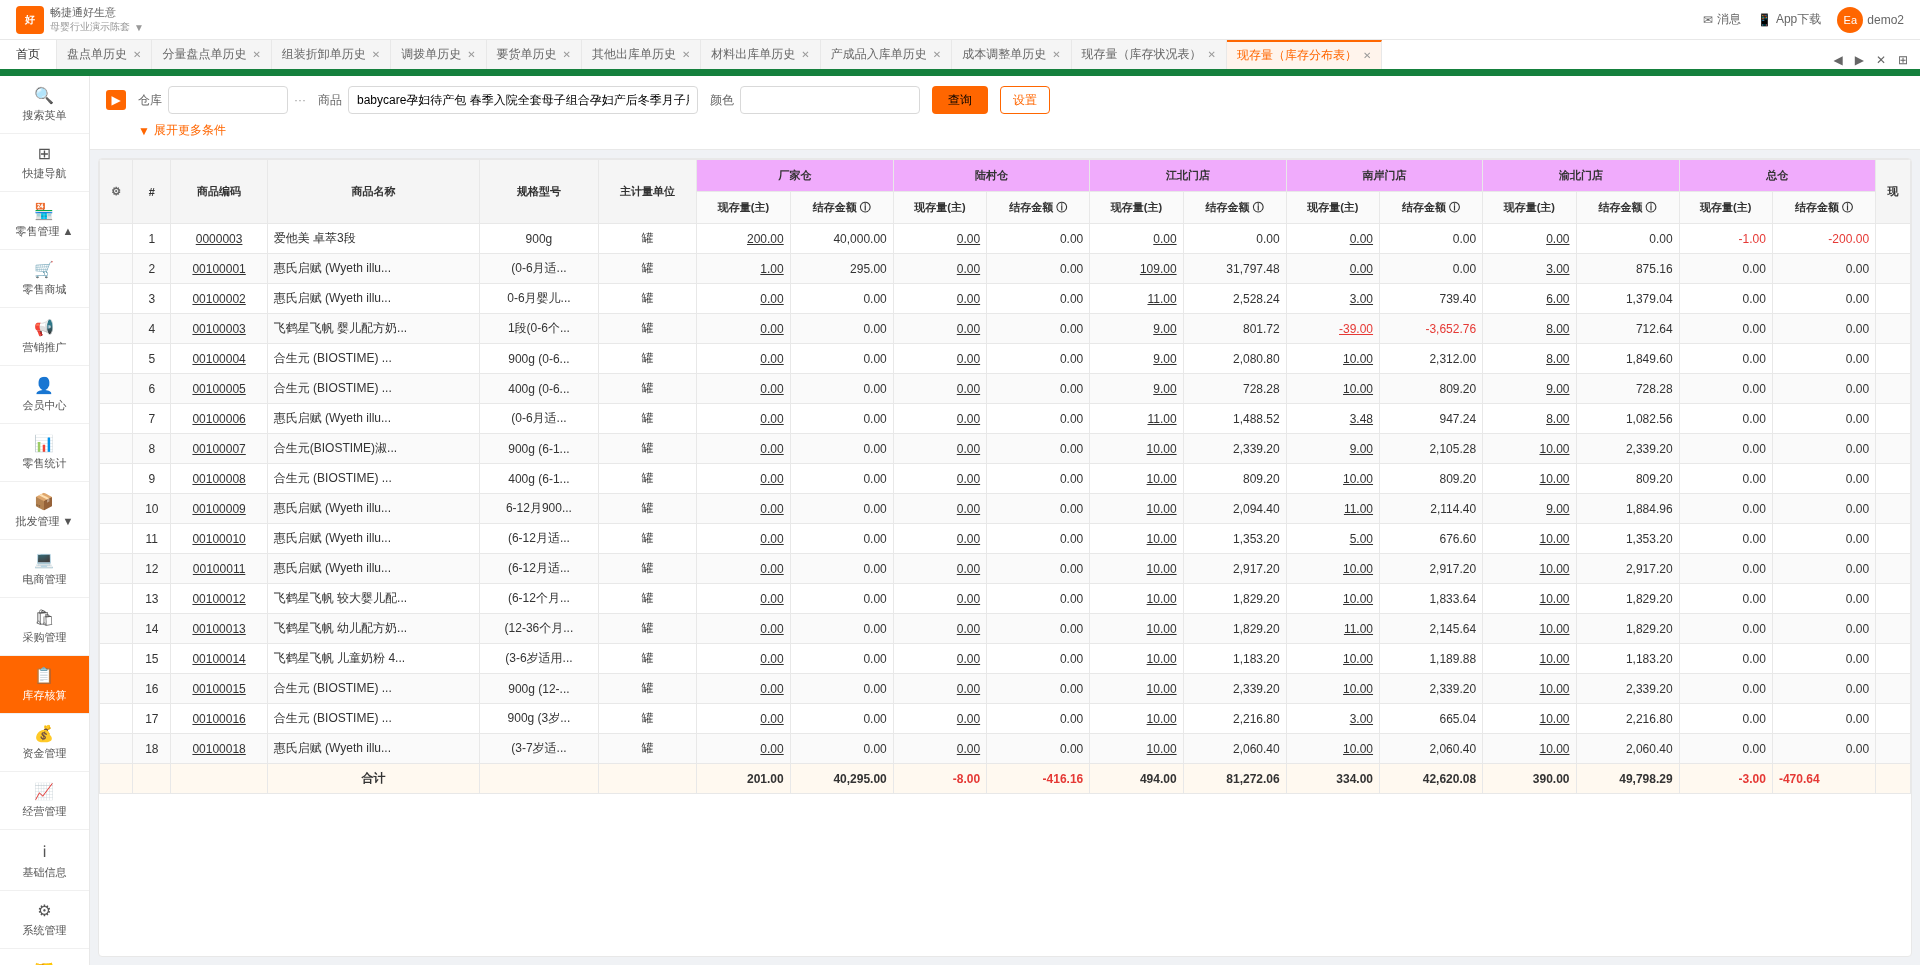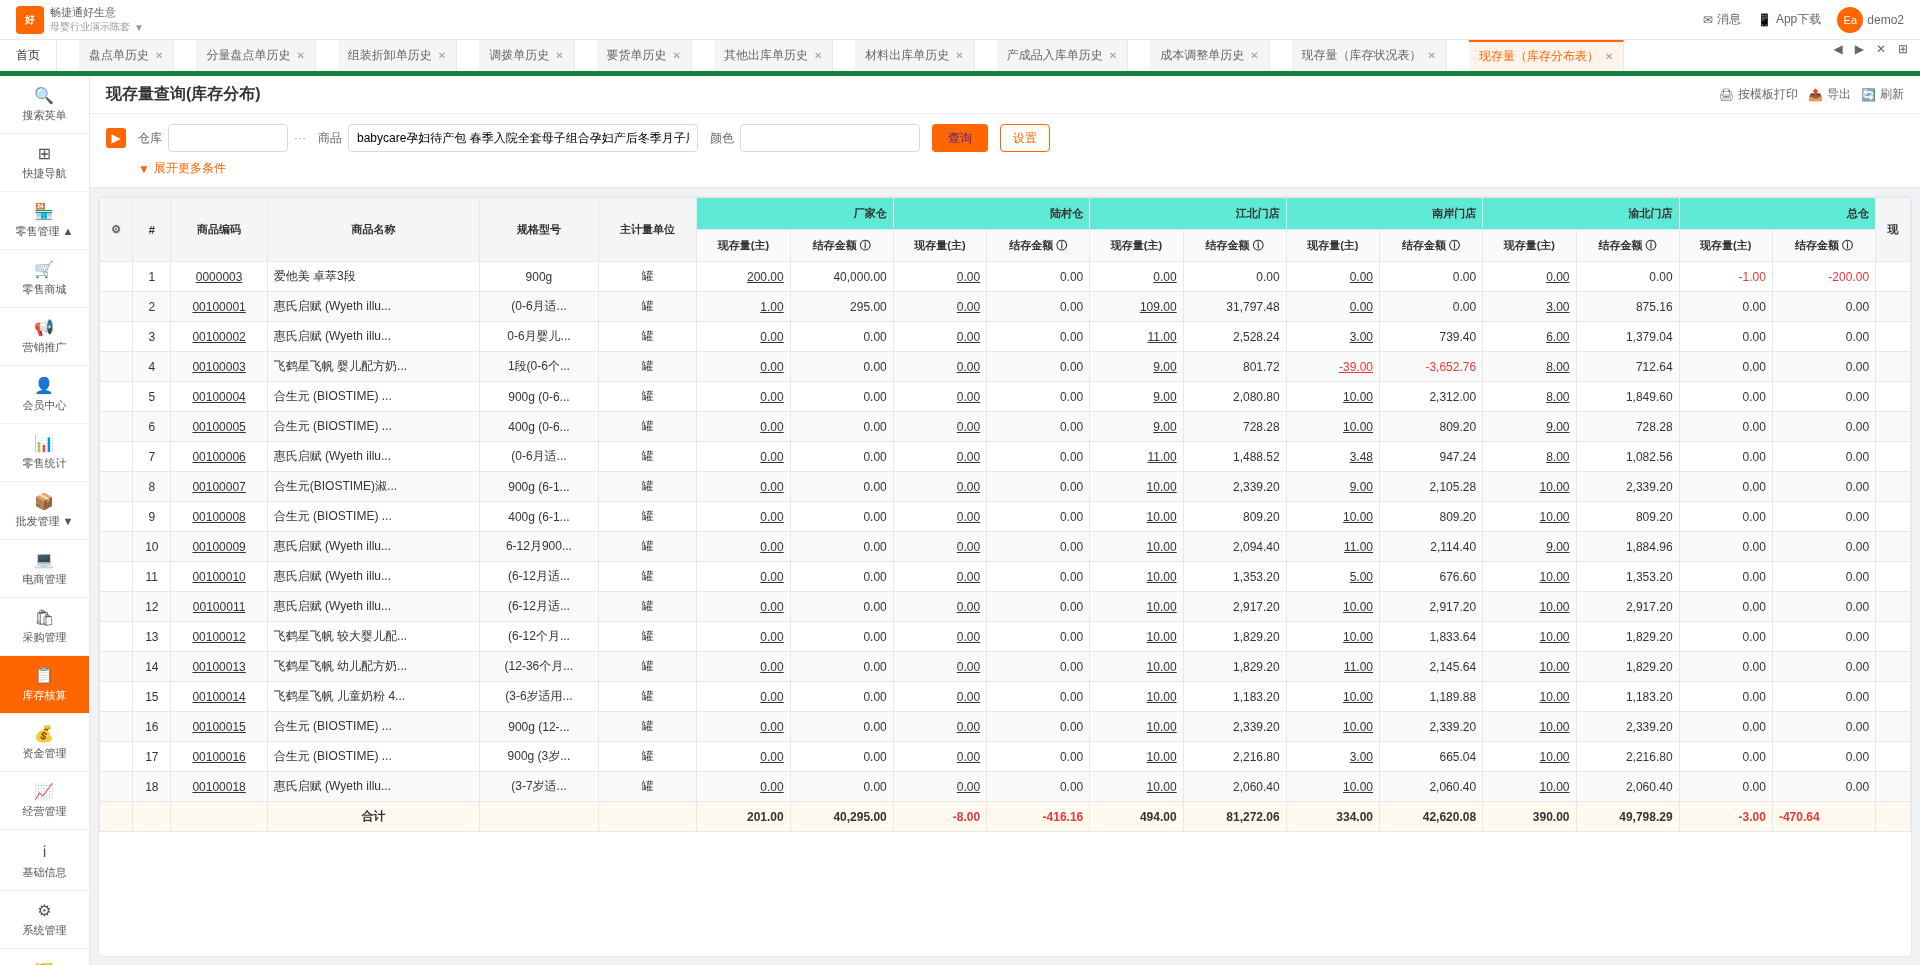--- a/index.html
+++ b/index.html
@@ -9,21 +9,21 @@
     .topbar { height: 40px; background: #fff; display: flex; align-items: center; justify-content: space-between; padding: 0 16px; border-bottom: 1px solid #e8e8e8; }
     .topbar-left { display: flex; align-items: center; gap: 8px; }
     .logo-area { display: flex; align-items: center; gap: 6px; }
     .logo-icon { width: 28px; height: 28px; background: #ff6600; border-radius: 4px; display: flex; align-items: center; justify-content: center; color: #fff; font-size: 10px; font-weight: bold; }
     .logo-text { font-size: 11px; color: #666; }
     .topbar-right { display: flex; align-items: center; gap: 16px; font-size: 12px; color: #666; }
     .topbar-right span { cursor: pointer; display: flex; align-items: center; gap: 4px; }
     .avatar { width: 26px; height: 26px; border-radius: 50%; background: #ff6600; display: flex; align-items: center; justify-content: center; color: #fff; font-size: 11px; }
 
     
-    .tabs-bar { height: 36px; background: #fff; display: flex; align-items: flex-start; border-bottom: 5px solid #15803d; overflow: hidden; gap: 22px; }
+    .tabs-bar { height: 36px; background: #fff; display: flex; align-items: flex-end; border-bottom: 7px solid #15803d; overflow: hidden; }
     .tab-home { padding: 0 16px; height: 100%; display: flex; align-items: center; color: #333; font-size: 12px; cursor: pointer; border-right: 1px solid #e8e8e8; white-space: nowrap; }
     .tab-item { padding: 0 10px; height: 100%; display: flex; align-items: center; gap: 6px; color: #666; font-size: 12px; cursor: pointer; border-right: 1px solid #e8e8e8; white-space: nowrap; background: #f5f5f5; }
     .tab-item.active { background: #fff4ec; color: #ff6600; border-top: 2px solid #ff6600; }
     .tab-item .tab-close { color: #999; font-size: 10px; cursor: pointer; }
     .tabs-nav { display: flex; align-items: center; gap: 4px; padding: 0 8px; margin-left: auto; }
     .tabs-nav span { cursor: pointer; color: #666; padding: 2px 4px; }
 
     
     .layout { display: flex; height: calc(965px - 76px); }
 
@@ -44,31 +44,31 @@
 
     
     .filter-area { background: #fff; padding: 10px 16px; border-bottom: 1px solid #e8e8e8; }
     .filter-row { display: flex; align-items: center; gap: 12px; }
     .filter-item { display: flex; align-items: center; gap: 6px; }
     .filter-label { color: #666; white-space: nowrap; font-size: 12px; }
     .filter-input { border: 1px solid #d9d9d9; border-radius: 4px; padding: 4px 8px; font-size: 12px; width: 120px; height: 28px; }
     .filter-input-long { width: 350px; }
     .filter-input-color { width: 180px; }
     .filter-toggle { color: #ff6600; cursor: pointer; font-size: 12px; display: flex; align-items: center; gap: 4px; }
-    .btn-query { background: #ff6600; color: #4c1d95; border: none; border-radius: 4px; padding: 5px 16px; cursor: pointer; font-size: 12px; height: 28px; }
+    .btn-query { background: #ff6600; color: #000000; border: none; border-radius: 4px; padding: 5px 16px; cursor: pointer; font-size: 12px; height: 28px; }
     .btn-setting { background: #fff; color: #ff6600; border: 1px solid #ff6600; border-radius: 4px; padding: 5px 12px; cursor: pointer; font-size: 12px; height: 28px; }
     .orange-arrow { display: inline-flex; align-items: center; justify-content: center; width: 20px; height: 20px; background: #ff6600; color: #fff; border-radius: 3px; cursor: pointer; font-size: 12px; }
     .dots-btn { cursor: pointer; color: #999; }
 
     
     .table-wrap { flex: 1; overflow: auto; background: #fff; margin: 8px; border: 1px solid #e8e8e8; border-radius: 4px; }
     table { width: 100%; border-collapse: collapse; font-size: 12px; }
     thead tr { background: #f5f5f5; }
     thead th { padding: 8px 6px; text-align: center; border: 1px solid #e8e8e8; font-weight: 600; color: #333; white-space: nowrap; font-size: 11px; }
-    thead th.group-header { background: #5eead4; text-align: right; }
+    thead th.group-header { background: #f0abfc; }
     tbody tr { background: #fff; }
     tbody tr:nth-child(even) { background: #fafafa; }
     tbody tr.total-row { background: #fff9f0; font-weight: bold; }
     tbody td { padding: 6px 6px; text-align: center; border: 1px solid #e8e8e8; white-space: nowrap; color: #333; }
     tbody td.text-left { text-align: left; }
     tbody td.num { text-align: right; }
     tbody td.red { color: #e53935; }
     .underline { text-decoration: underline; cursor: pointer; }
     .gear-btn { cursor: pointer; color: #666; }
 
@@ -197,37 +197,20 @@
     </div>
     <div class="sidebar-item">
       <span class="sidebar-icon">🤝</span>
 
     </div>
 
   </div>
 
   <div class="content">
 
-    <div class="page-header">
-      <div class="page-title">现存量查询(库存分布)</div>
-      <div class="page-actions">
-        <span>
-          <span>🖨</span>
-          <span>按模板打印</span>
-        </span>
-        <span>
-          <span>📤</span>
-          <span>导出</span>
-        </span>
-        <span>
-          <span>🔄</span>
-          <span>刷新</span>
-        </span>
-      </div>
-    </div>
 
     <div class="filter-area">
       <div class="filter-row">
         <span class="orange-arrow">▶</span>
         <div class="filter-item">
           <span class="filter-label">仓库</span>
           <input class="filter-input" placeholder="" style="">
           <span class="dots-btn">···</span>
         </div>
         <div class="filter-item">

